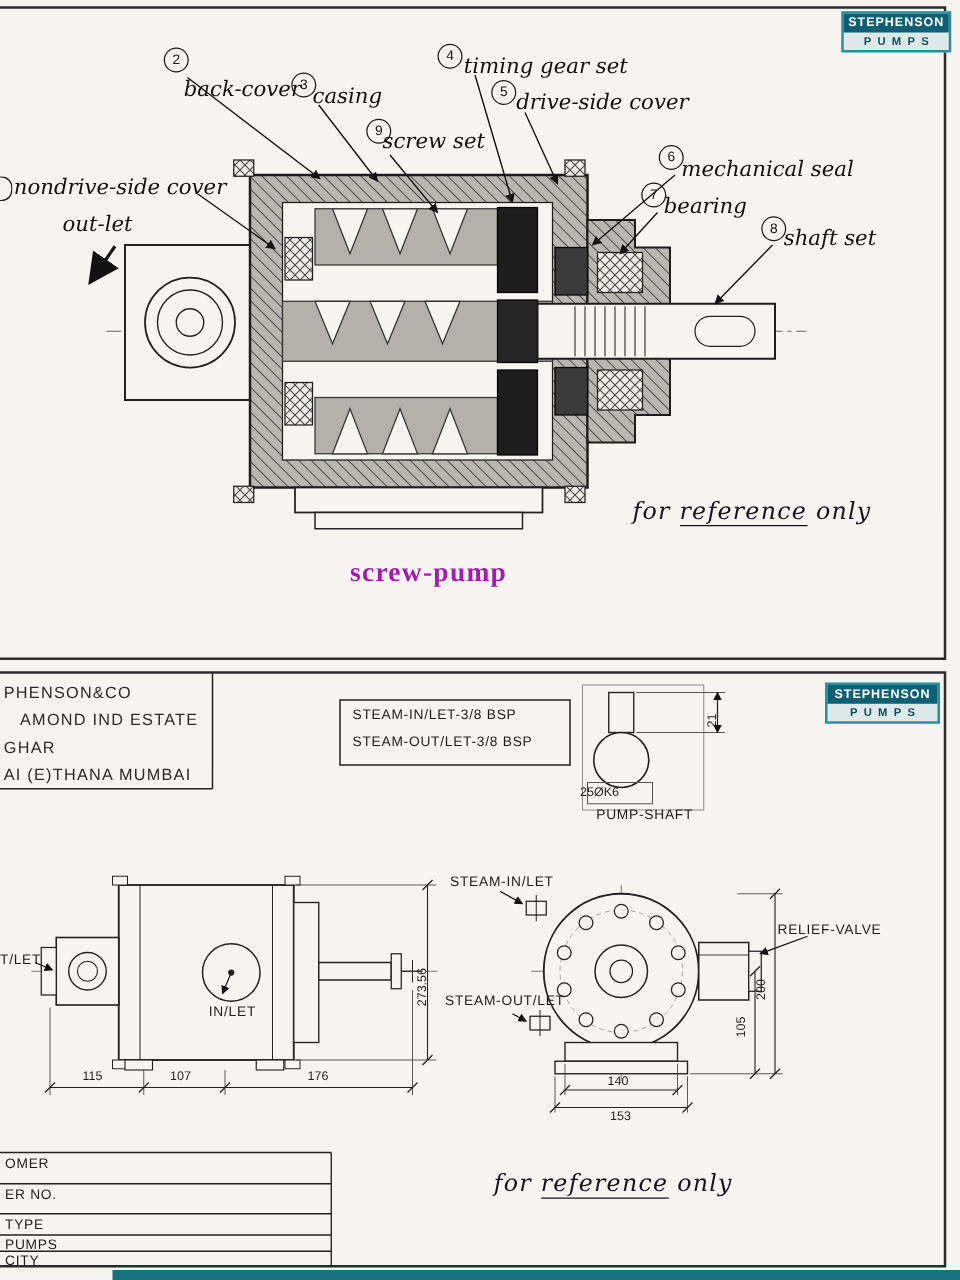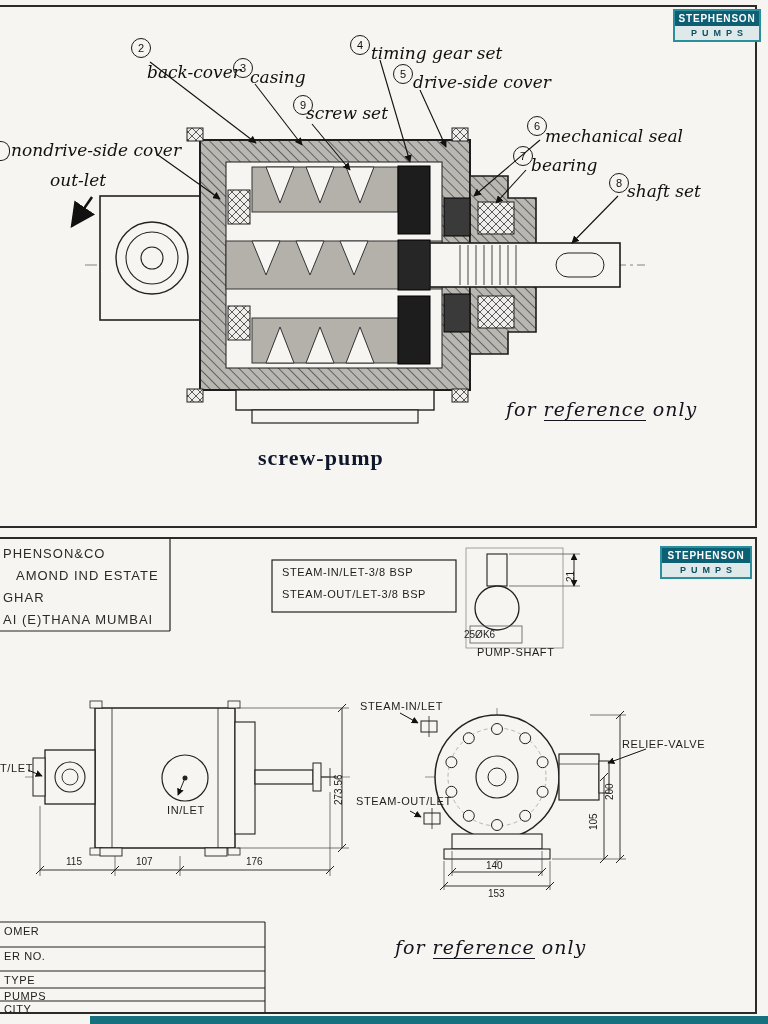--- a/index.html
+++ b/index.html
@@ -7,21 +7,21 @@
         font-family:"Liberation Sans",sans-serif;}
   svg.layer{position:absolute;left:0;}
   .callout-num{position:absolute;width:18px;height:18px;border:1.4px solid #1a1a1a;border-radius:50%;
         font:11px/18px "Liberation Sans",sans-serif;text-align:center;color:#111;}
   .script{position:absolute;font:italic 17px "DejaVu Serif",serif;color:#101010;white-space:nowrap;}
   .tech{position:absolute;font:11px "Liberation Sans",sans-serif;letter-spacing:.6px;color:#1d1d1d;white-space:nowrap;}
   .dim{position:absolute;font:10px "Liberation Sans",sans-serif;color:#1d1d1d;white-space:nowrap;}
   .vdim{transform-origin:0 100%;transform:rotate(-90deg);height:12px;}
   .note{position:absolute;font:italic 19px "DejaVu Serif",serif;color:#14141c;white-space:nowrap;letter-spacing:1px;}
   .note .ul{border-bottom:1.3px solid #14141c;}
-  .title-main{position:absolute;font:bold 22px "Liberation Serif",serif;letter-spacing:1px;color:#0f172a;}
+  .title-main{position:absolute;font:bold 22px "Liberation Serif",serif;letter-spacing:1px;color:#a21caf;margin-left:22px;}
   .logo{position:absolute;border:2px solid #2a8f9d;background:#dfe9ea;text-align:center;}
   .logo .lt{background:#0d5f74;color:#fff;font:bold 10px/15px "Liberation Sans",sans-serif;letter-spacing:.8px;}
   .logo .lb{color:#0d4f62;font:bold 9px/14px "Liberation Sans",sans-serif;letter-spacing:5px;text-indent:5px;}
   .company{position:absolute;font:13px "Liberation Sans",sans-serif;letter-spacing:1px;color:#2a2a2a;white-space:nowrap;}
   .paren{position:absolute;width:9px;height:18px;border:1.4px solid #1a1a1a;border-left:none;
         border-radius:0 9px 9px 0;}
   .strip{position:absolute;background:#17707d;}
 </style>
 </head>
 <body>

